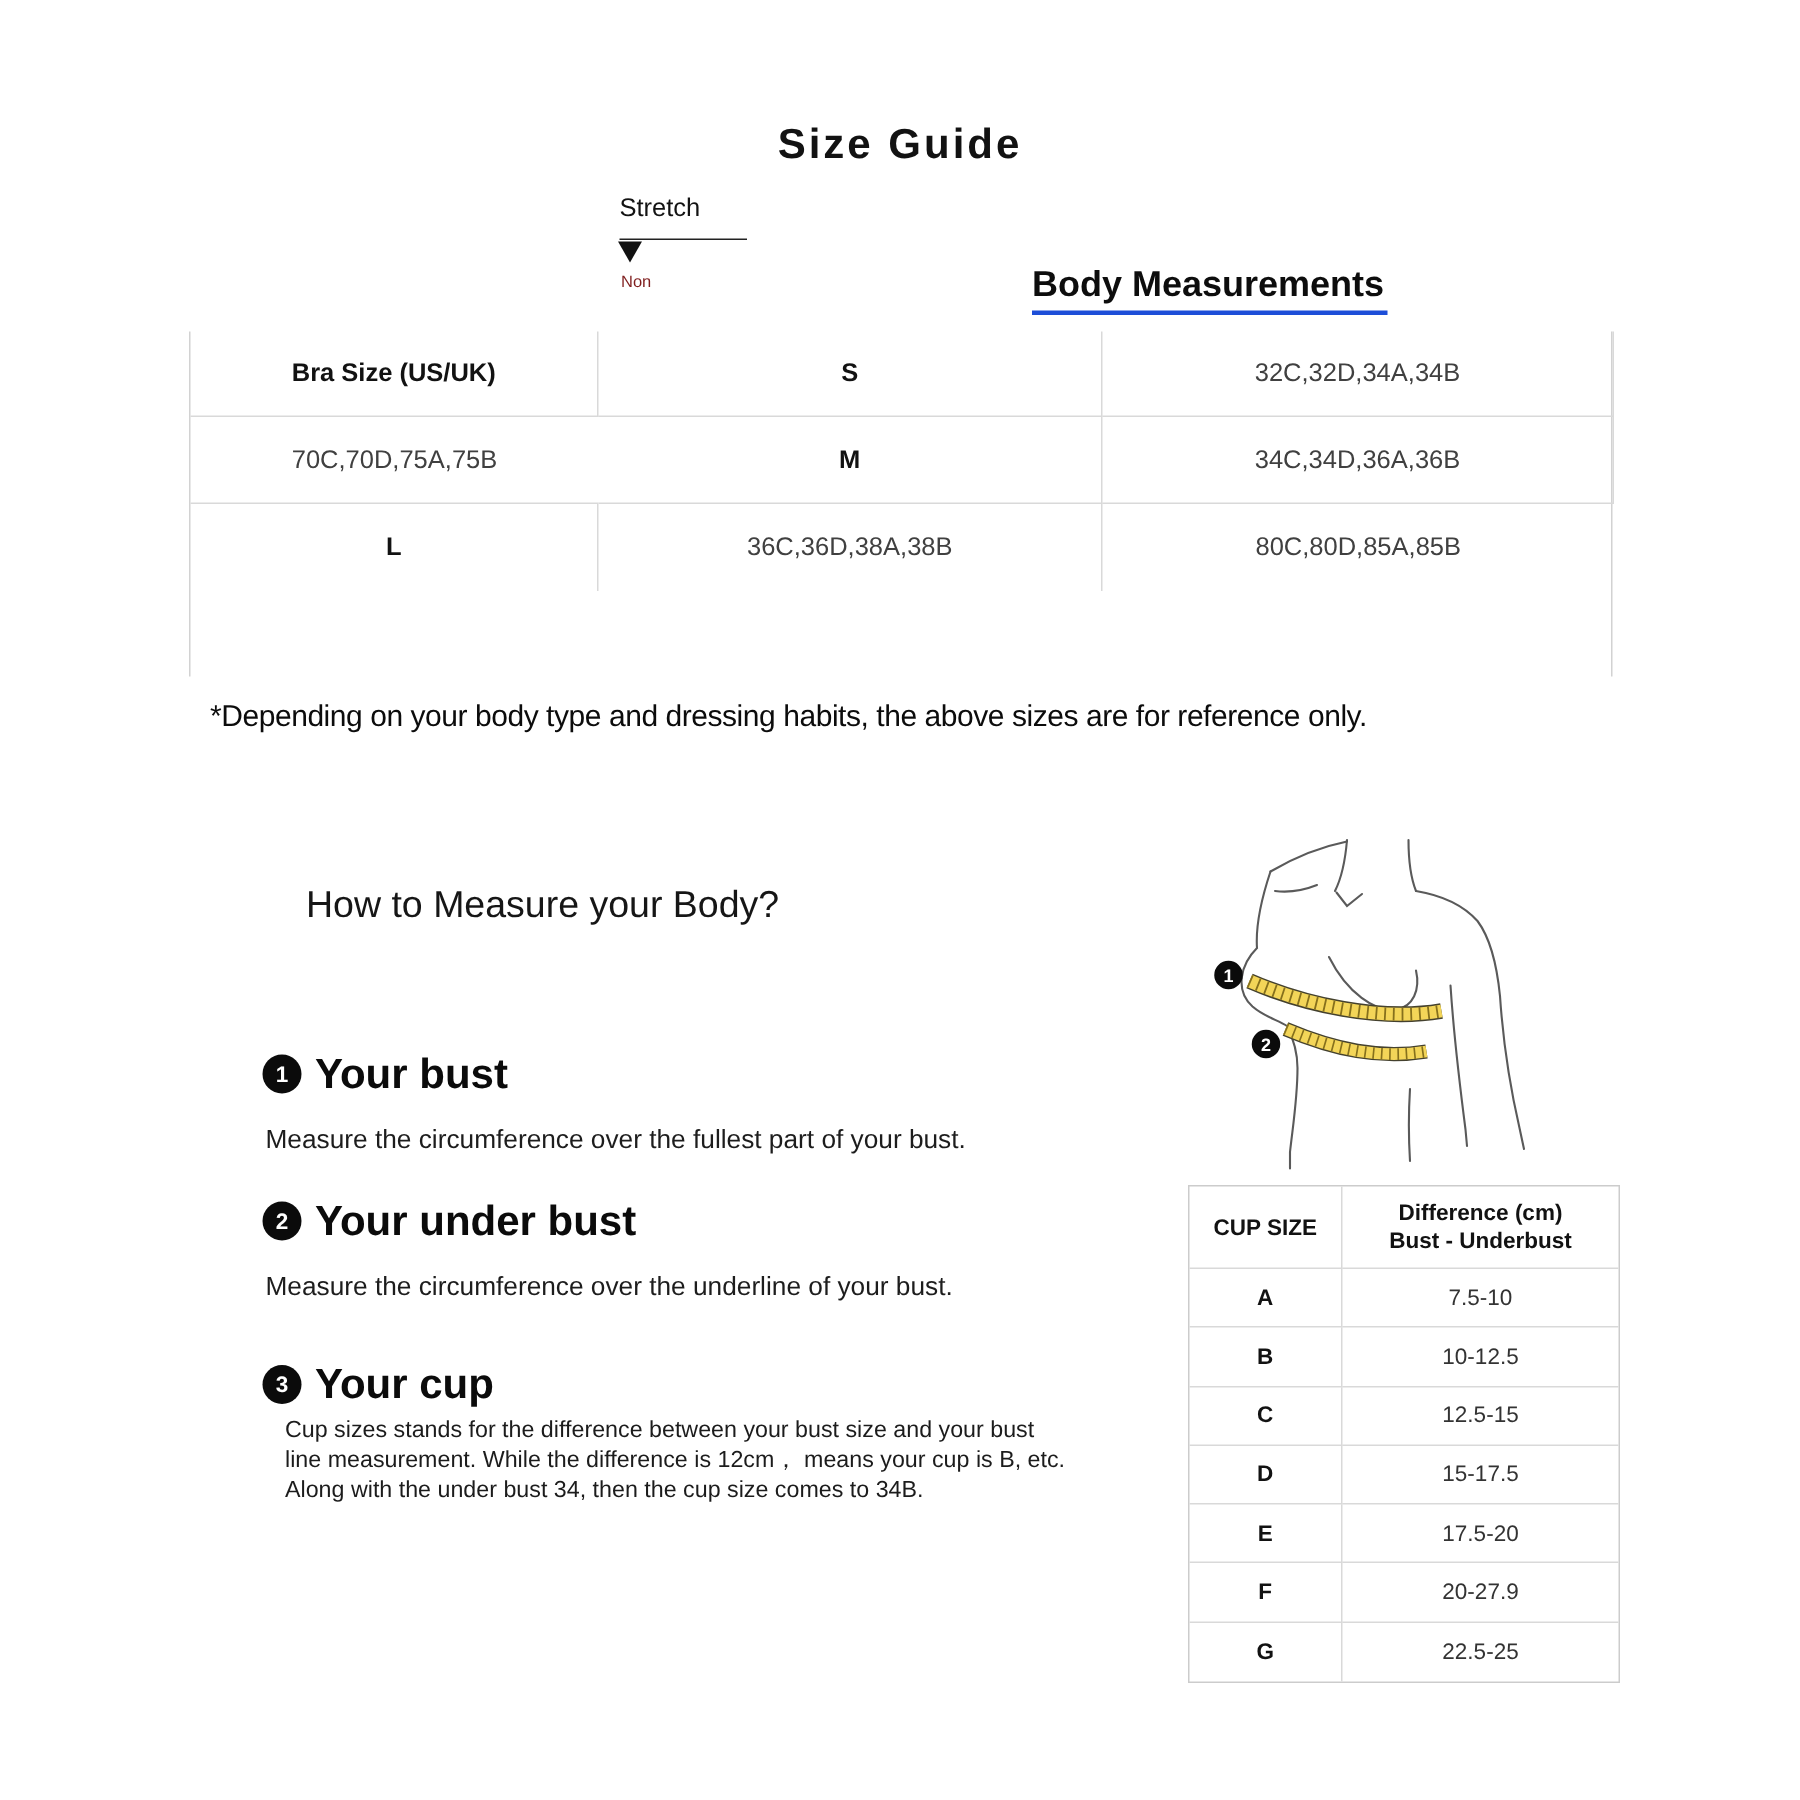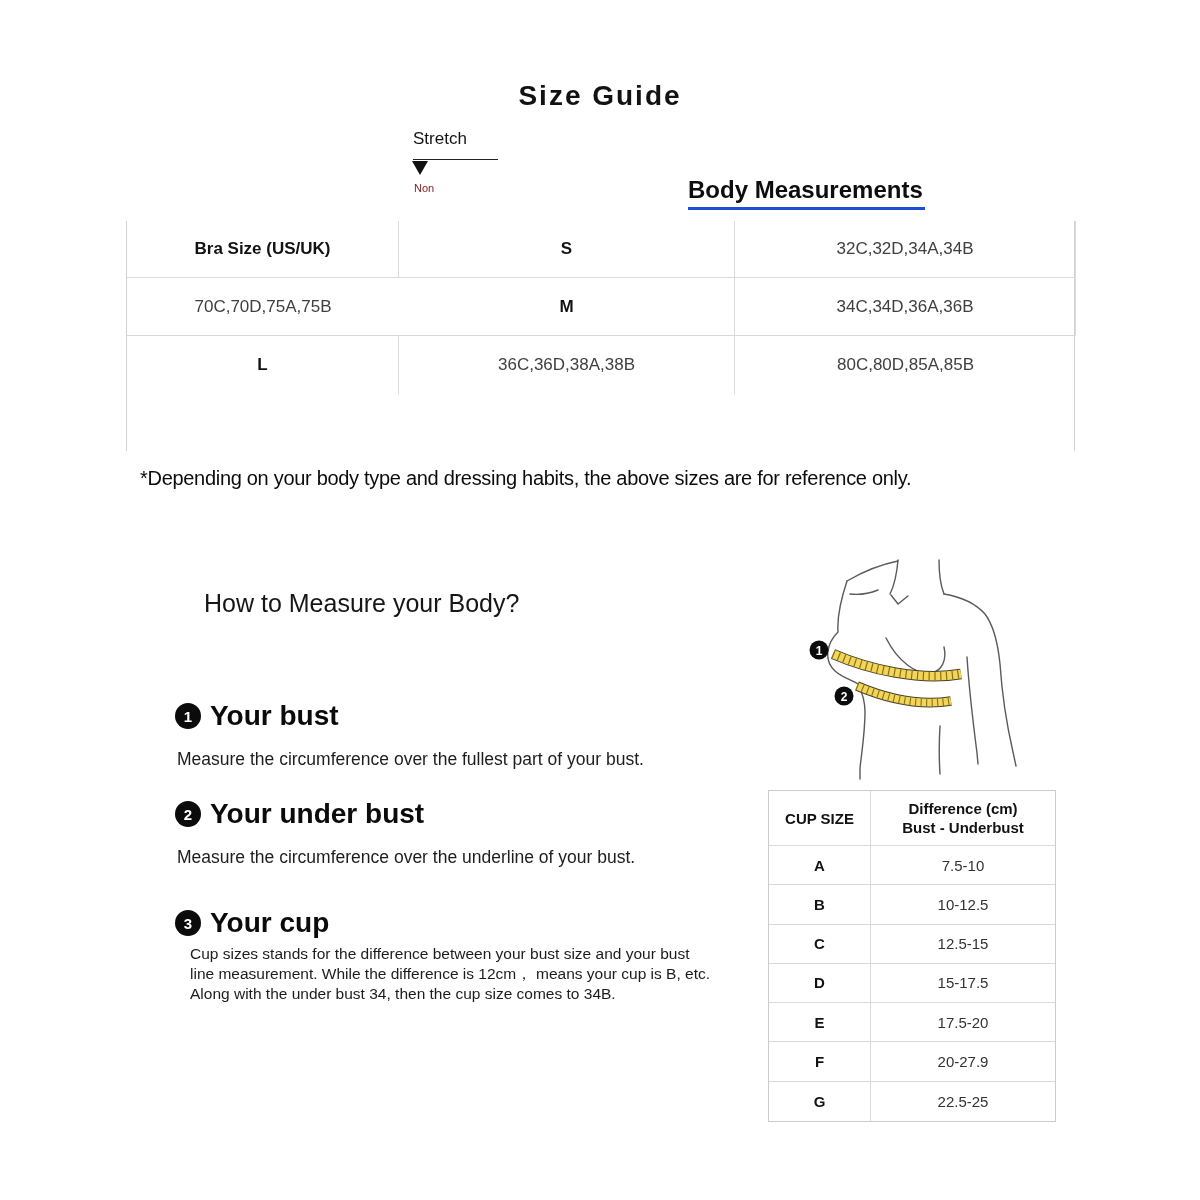--- a/index.html
+++ b/index.html
@@ -40,21 +40,21 @@
   .step1 { left:175px; top:700px; }
   .step2 { left:175px; top:798px; }
   .step3 { left:175px; top:907px; }
   .step-desc { position:absolute; font-size:17.5px; color:#1d1d1d; }
   .desc1 { left:177px; top:749px; }
   .desc2 { left:177px; top:847px; }
   .desc3 { left:190px; top:944px; font-size:15.5px; line-height:20px; color:#1c1c1c; }
 
   .figure { position:absolute; left:790px; top:550px; width:260px; height:230px; }
 
-  .cup-table { position:absolute; left:768px; top:790px; width:288px; height:332px;
+  .cup-table { position:absolute; left:792px; top:790px; width:288px; height:332px;
     border:1px solid #cccccc; display:grid; grid-template-columns:102px 184px;
     grid-template-rows:55px repeat(7,1fr); }
   .cup-table .cell { display:flex; flex-direction:column; align-items:center; justify-content:center;
     font-size:15px; color:#333; border-bottom:1px solid #d9d9d9; }
   .cup-table .cell.c1 { border-right:1px solid #d9d9d9; font-weight:bold; color:#121212; }
   .cup-table .cell.head { font-weight:bold; color:#121212; line-height:19px; }
   .cup-table .cell.last { border-bottom:none; }
 </style>
 </head>
 <body>

